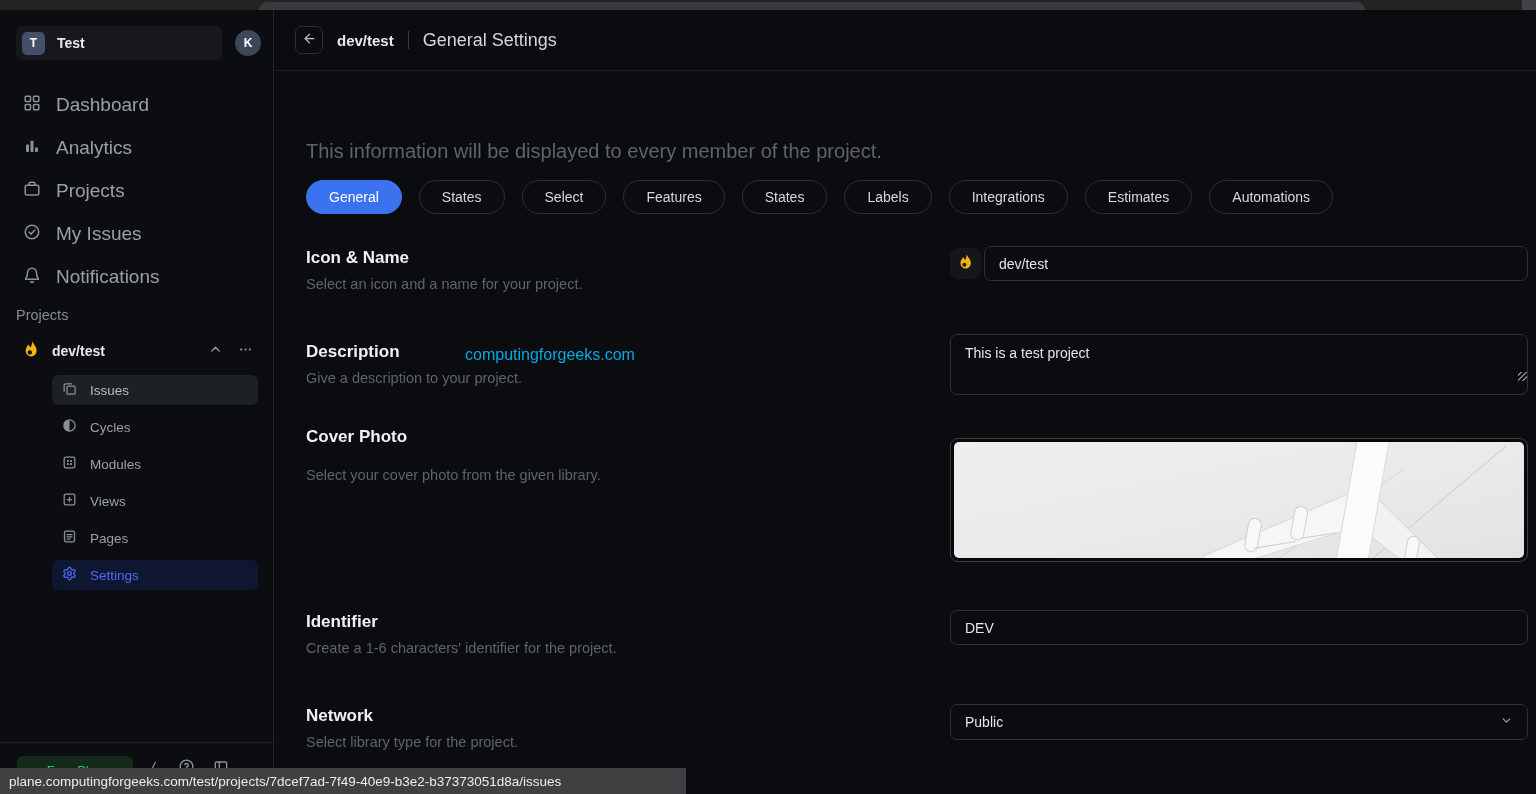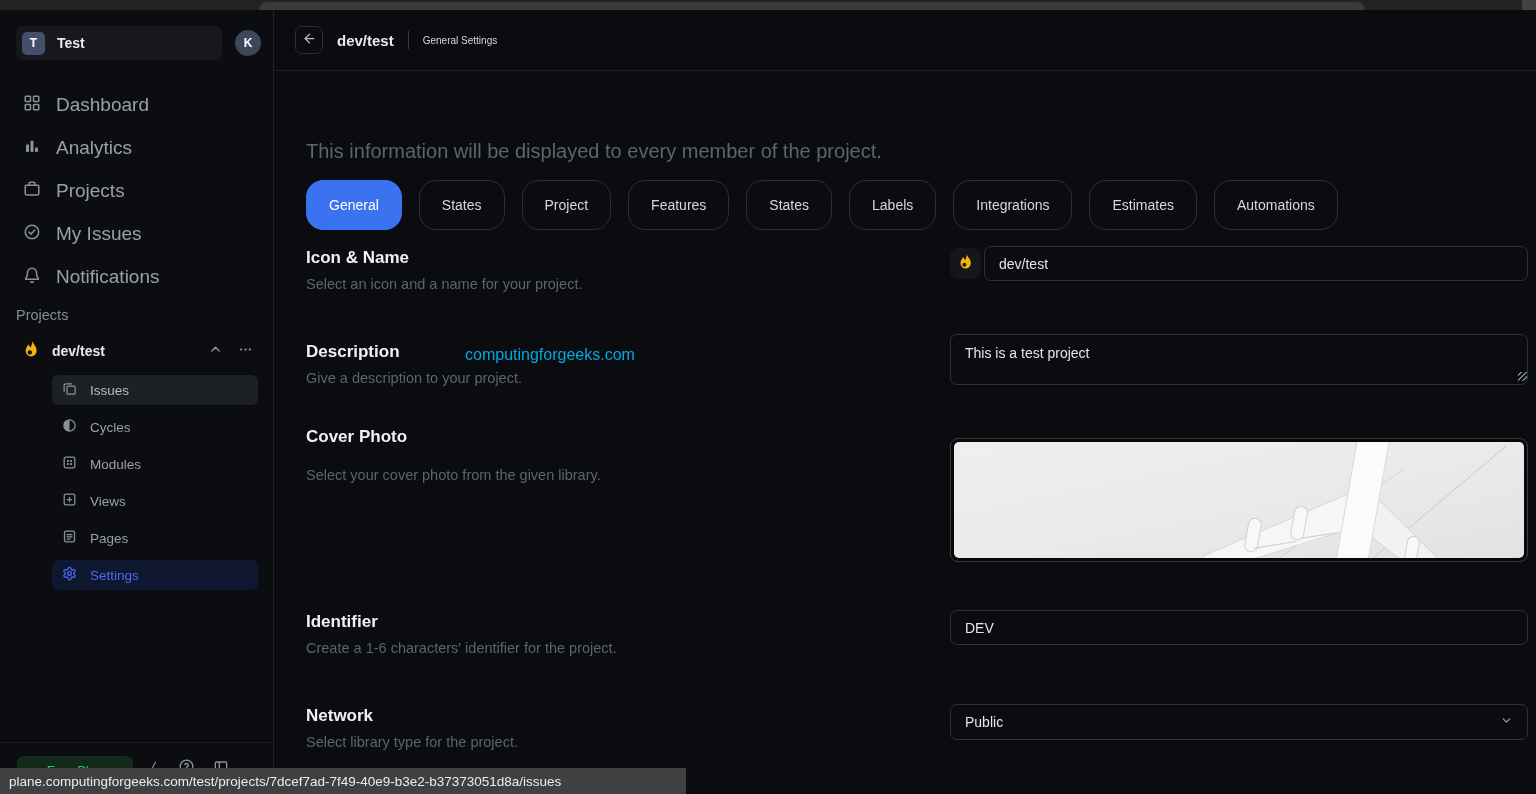--- a/index.html
+++ b/index.html
@@ -42,39 +42,39 @@
 
   
   .statusbar { position:absolute; left:0; bottom:0; width:686px; height:26px; background:#3e4042; color:#ececec; font-size:13.5px; display:flex; align-items:center; padding:0 9px; z-index:60; }
 
   
   .main { position:absolute; left:275px; top:10px; width:1261px; height:784px; background:#0b0c0f; }
   .main-header { position:absolute; top:0; left:0; right:0; height:61px; border-bottom:1px solid #1d2026; display:flex; align-items:center; padding-left:20px; gap:14px; }
   .back-btn { width:28px; height:28px; border:1px solid #2c2f36; border-radius:7px; color:#b9bec6; display:flex; align-items:center; justify-content:center; cursor:pointer; background:transparent; }
   .crumb-project { font-size:15px; font-weight:600; color:#e8eaed; }
   .crumb-divider { width:1px; height:18px; background:#363a41; }
-  .crumb-section { font-size:10px; color:#d4d7db; }
+  .crumb-section { font-size:18px; color:#d4d7db; }
 
   .page-title { position:absolute; left:31px; top:95px; font-size:24px; font-weight:700; color:#f2f3f5; letter-spacing:.2px; }
   .page-subtitle { position:absolute; left:31px; top:130px; font-size:20px; color:#5d646e; }
 
   .tabs { position:absolute; left:31px; top:170px; display:flex; gap:17px; }
-  .tab { height:50px; padding:0 22px; display:flex; align-items:center; border:1px solid #2b2e35; border-radius:17px; color:#d6d9dd; font-size:14px; cursor:pointer; background:transparent; }
+  .tab { height:34px; padding:0 22px; display:flex; align-items:center; border:1px solid #2b2e35; border-radius:17px; color:#d6d9dd; font-size:14px; cursor:pointer; background:transparent; }
   .tab.active { background:#3b72f0; border-color:#3b72f0; color:#fff; }
 
   .sec-title { position:absolute; left:31px; font-size:17px; font-weight:700; color:#f0f1f3; }
   .sec-desc  { position:absolute; left:31px; font-size:14.5px; color:#5d646e; }
   .watermark { position:absolute; left:190px; top:336px; font-size:16px; color:#00a9e0; }
 
   .field { position:absolute; left:675px; width:578px; border:1px solid #2e3138; border-radius:7px; background:transparent; color:#e4e6ea; font-size:14px; font-family:"Liberation Sans", sans-serif; }
   input.field { padding:0 14px; height:35px; outline:none; }
   .name-row { position:absolute; left:675px; top:236px; width:578px; display:flex; gap:3px; align-items:center; }
   .emoji-btn { width:31px; height:31px; border-radius:8px; background:#15161a; display:flex; align-items:center; justify-content:center; cursor:pointer; flex:0 0 auto; }
   .name-row input { flex:1; height:35px; border:1px solid #2e3138; border-radius:7px; background:transparent; color:#e4e6ea; font-size:14px; padding:0 14px; outline:none; font-family:"Liberation Sans", sans-serif; }
-  textarea.field { top:324px; height:51px; padding:10px 14px; resize:none; outline:none; overflow:hidden; }
+  textarea.field { top:324px; height:61px; padding:10px 14px; resize:none; outline:none; overflow:hidden; }
   .resize-grip { position:absolute; left:1243px; top:362px; width:9px; height:9px; background:
       repeating-linear-gradient(135deg, transparent 0 2px, #7c828b 2px 3.5px); cursor:nwse-resize; }
 
   .cover-box { position:absolute; left:675px; top:428px; width:578px; height:124px; border:1px solid #3a3d43; border-radius:8px; background:#070809; padding:3px; cursor:pointer; }
   .cover-box svg { display:block; width:100%; height:100%; border-radius:5px; }
 
   .select-box { position:absolute; left:675px; top:694px; width:578px; height:36px; border:1px solid #2e3138; border-radius:7px; display:flex; align-items:center; padding:0 14px; color:#e4e6ea; font-size:14px; cursor:pointer;text-align:center; }
   .select-box .chev { margin-left:auto; color:#9aa0a8; }
 </style>
 </head>
@@ -236,21 +236,21 @@
       <span class="crumb-project">dev/test</span>
       <span class="crumb-divider"></span>
       <span class="crumb-section">General Settings</span>
     </div>
 
     <div class="page-subtitle">This information will be displayed to every member of the project.</div>
 
     <div class="tabs">
       <button class="tab active">General</button>
       <button class="tab">States</button>
-      <button class="tab">Project</button>
+      <button class="tab">Select</button>
       <button class="tab">Features</button>
       <button class="tab">States</button>
       <button class="tab">Labels</button>
       <button class="tab">Integrations</button>
       <button class="tab">Estimates</button>
       <button class="tab">Automations</button>
     </div>
 
     <div class="sec-title" style="top:238px">Icon &amp; Name</div>
     <div class="sec-desc" style="top:266px">Select an icon and a name for your project.</div>

